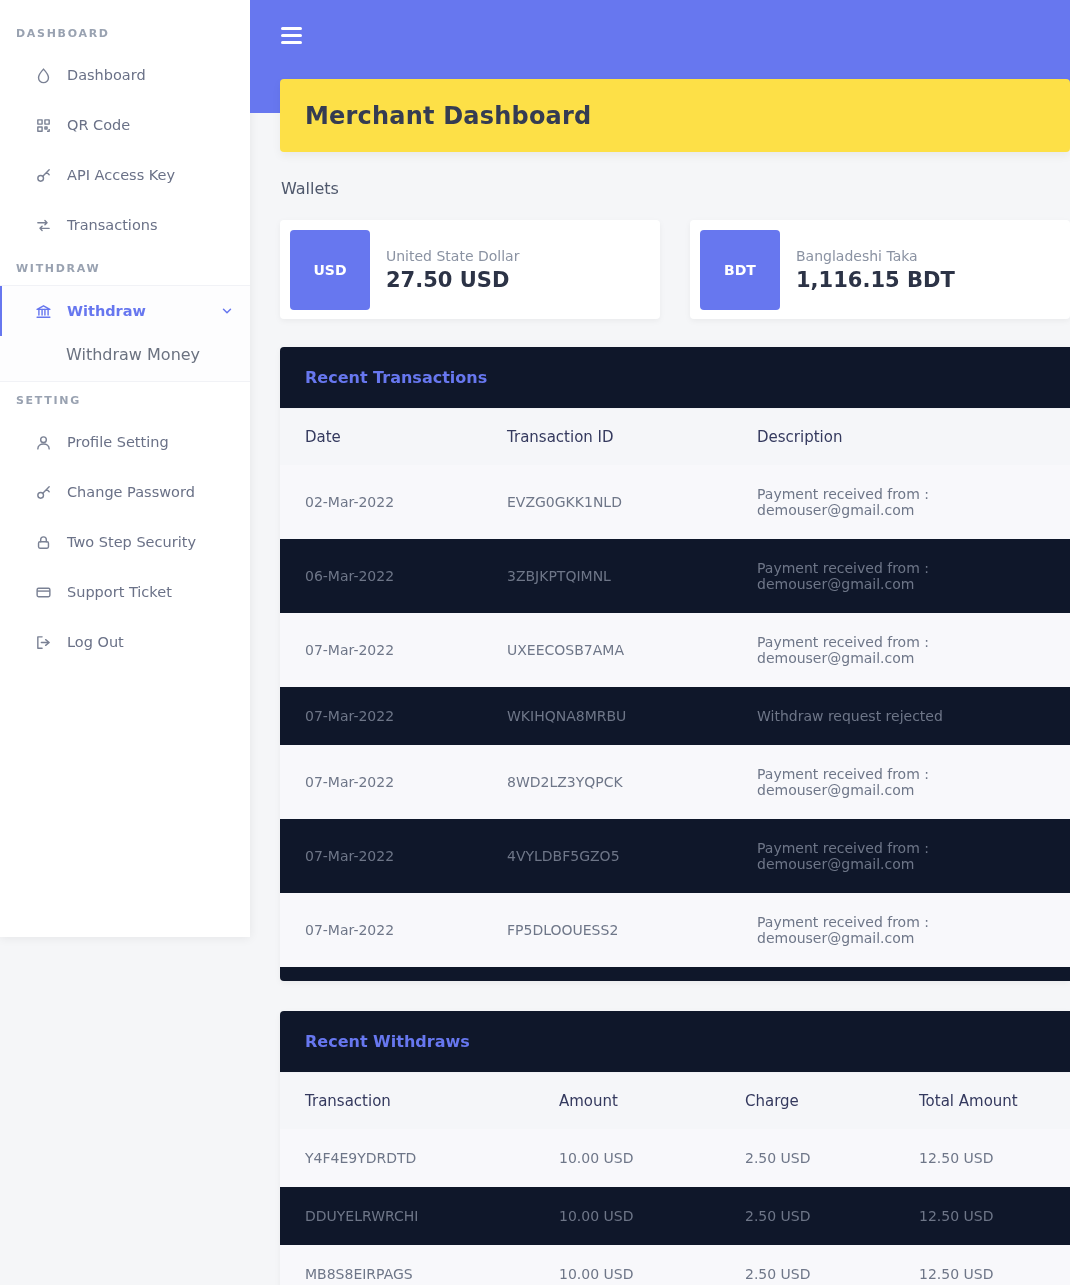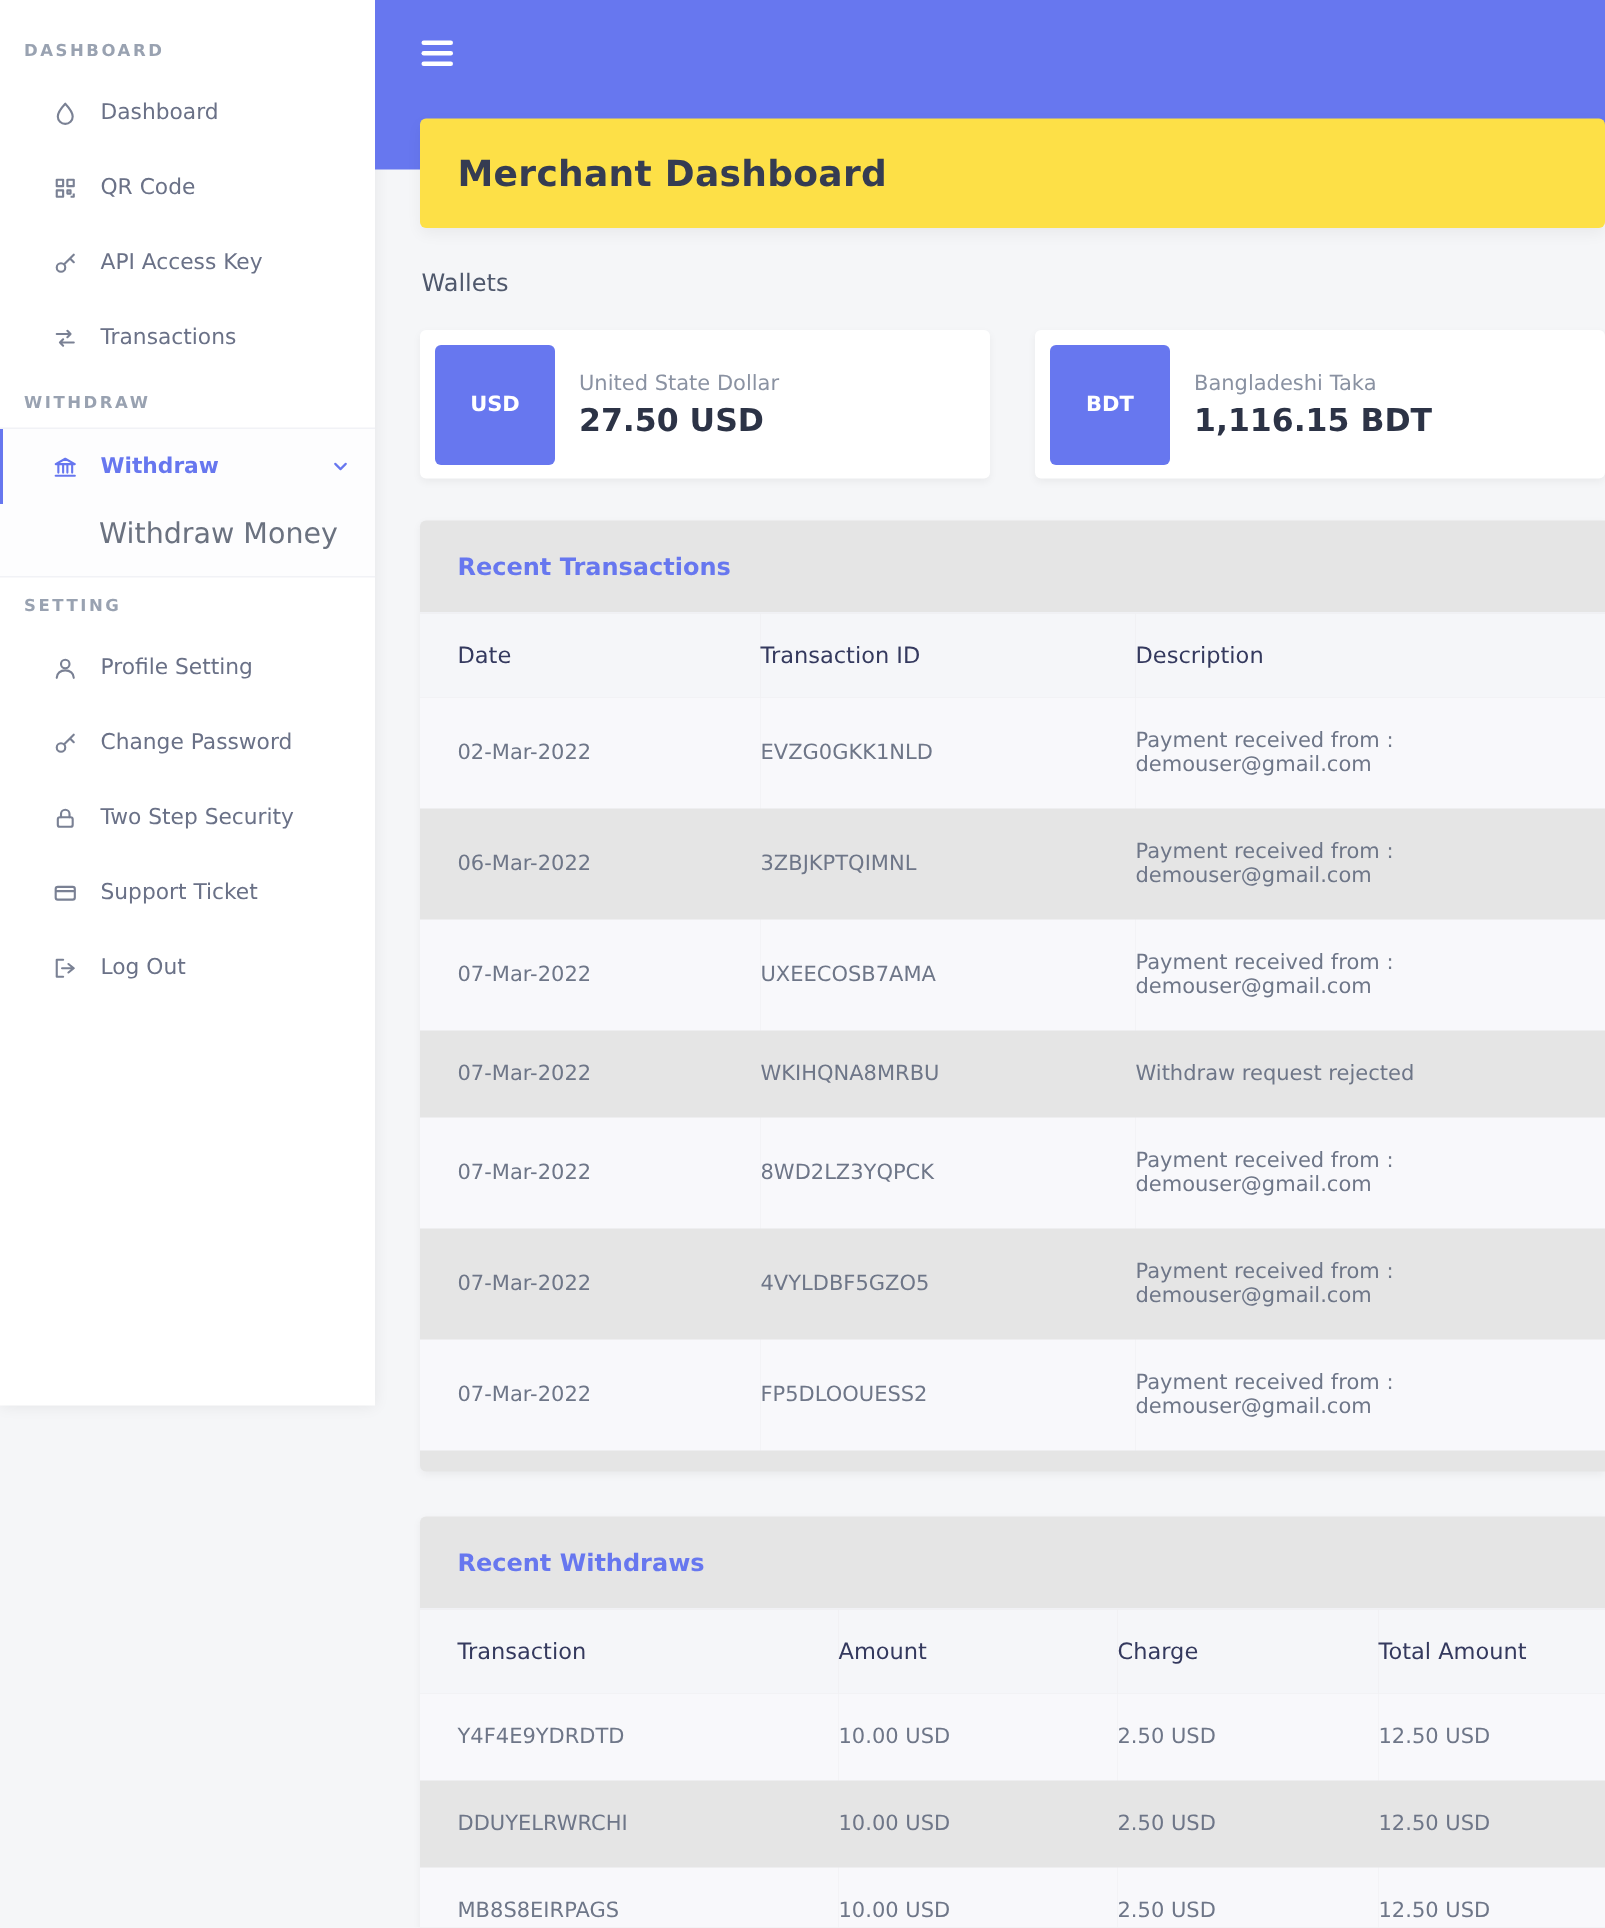--- a/index.html
+++ b/index.html
@@ -29,21 +29,21 @@
     display: flex; align-items: center; height: 50px;
     padding: 0 16px 0 35px; color: #6a7187; font-size: 14.5px; cursor: pointer;
   }
   .menu-item .icon { width: 17px; height: 17px; margin-right: 15px; display: flex; color: #7a8194; }
   .menu-item .icon svg { width: 17px; height: 17px; }
   .withdraw-group { border-top: 1px solid #f1f2f6; border-bottom: 1px solid #f1f2f6; background: #fdfdfe; padding-bottom: 8px; }
   .menu-item.active { color: #6777ef; border-left: 2px solid #6777ef; padding-left: 33px; font-weight: 600; }
   .menu-item.active .icon { color: #6777ef; }
   .chevron { margin-left: auto; color: #6777ef; display: flex; }
   .chevron svg { width: 14px; height: 14px; }
-  .submenu-item { padding: 9px 16px 9px 66px; font-size: 19px; color: #6b7280; cursor: pointer; }
+  .submenu-item { padding: 9px 16px 9px 66px; font-size: 16px; color: #6b7280; cursor: pointer; }
 
   
   .main { flex: 1; min-width: 0; }
   .topbar { background: #6777ef; height: 113px; position: relative; }
   .hamburger { position: absolute; left: 31px; top: 27px; width: 21px; cursor: pointer; }
   .hamburger span { display: block; height: 3px; background: #fff; border-radius: 2px; margin-bottom: 4px; }
   .content { margin-top: -34px; position: relative; }
 
   .header-card {
     margin-left: 30px; background: #fde047; border-radius: 4px; height: 73px;
@@ -60,21 +60,21 @@
   }
   .wallet-badge {
     width: 80px; height: 80px; flex: 0 0 80px; background: #6777ef; color: #fff; border-radius: 4px;
     display: flex; align-items: center; justify-content: center; font-size: 14px; font-weight: 700;
   }
   .wallet-info { margin-left: 16px; }
   .wallet-name { font-size: 14px; color: #8a92a2; }
   .wallet-amount { font-size: 21px; font-weight: 700; color: #2c3346; margin-top: 4px; }
 
   .card {
-    margin: 28px 0 0 30px; background: #e5e5e5; border-radius: 4px 0 0 4px;
+    margin: 28px 0 0 30px; background: #0f172a; border-radius: 4px 0 0 4px;
     box-shadow: 0 2px 6px rgba(0,0,0,0.05); padding-bottom: 14px;
   }
   .card-header { padding: 21px 25px; border-bottom: 1px solid #f0f1f5; }
   .card-title { color: #6777ef; font-size: 16px; font-weight: 600; }
 
   table { width: 100%; border-collapse: collapse; }
   thead th {
     background: #f5f6f9; text-align: left; font-size: 15px; font-weight: 400;
     color: #34395e; padding: 19px 10px 19px 0;
   }

